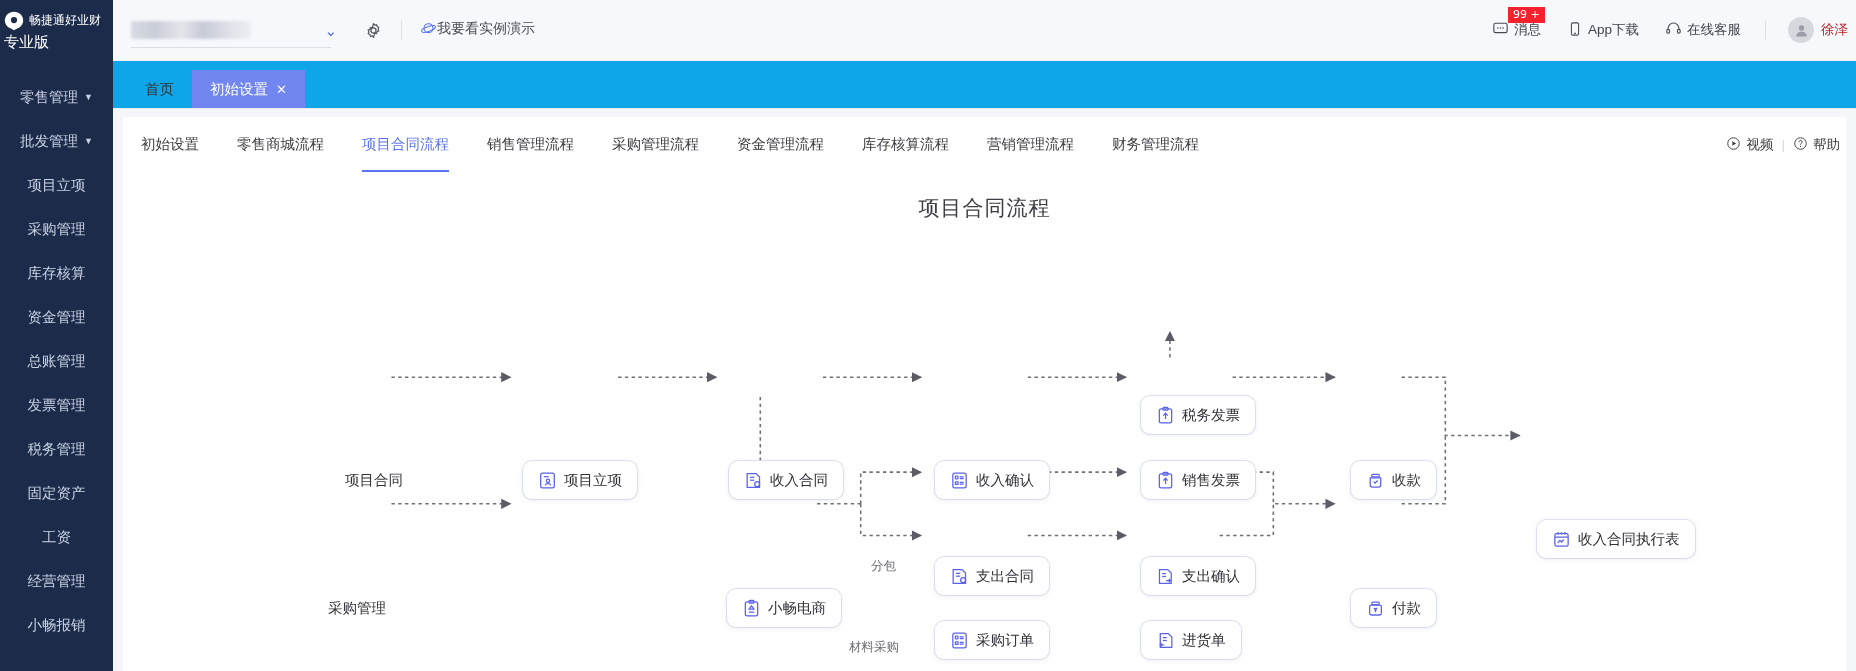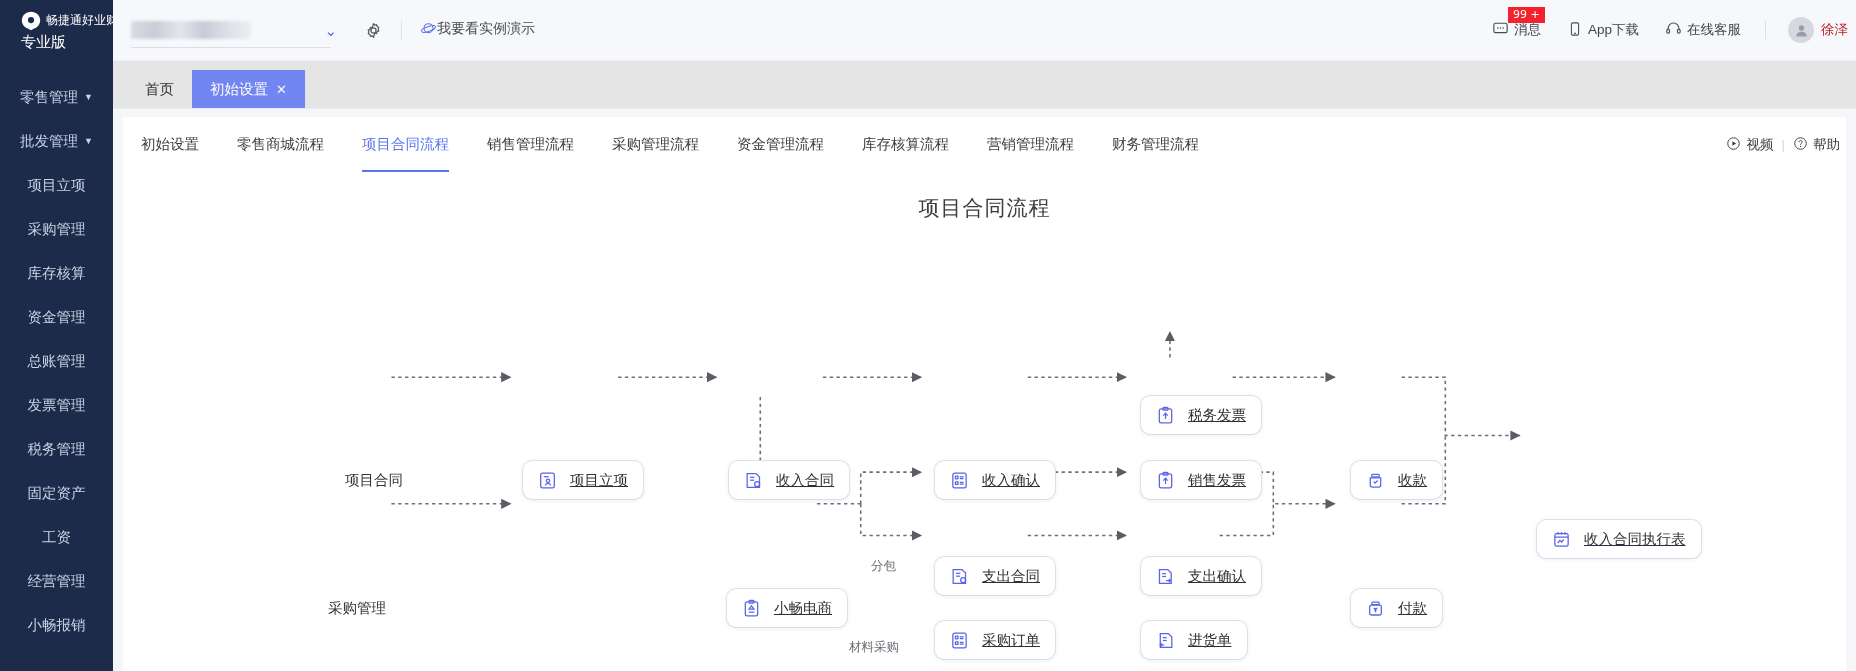--- a/index.html
+++ b/index.html
@@ -17,21 +17,21 @@
     background: #1c2b4a;
     flex: 0 0 113px;
     position: relative;
     z-index: 5;
     padding-top: 0;
   }
   .brand {
     height: 61px;
     display: flex; flex-direction: column;
     justify-content: center; align-items: flex-start;
-    padding-left: 20px;
+    padding-left: 3px;
     position: relative;
   }
   .brand-row { display: flex; align-items: center; gap: 4px; }
   .brand-logo { width: 22px; height: 22px; flex: 0 0 22px; }
   .brand-name {
     color: #ffffff; font-size: 12px; letter-spacing: 0px;
     white-space: nowrap;
   }
   .brand-sub {
     color: #ffffff; font-size: 15px; margin-top: 1px; padding-left: 1px;
@@ -101,21 +101,21 @@
   .tr-sep { width: 1px; height: 18px; background: #dcdfe6; margin-left: 24px; }
   .avatar {
     width: 26px; height: 26px; border-radius: 50%;
     background: #d6d8de; margin-left: 22px;
     display: flex; align-items: center; justify-content: center;
   }
   .uname { font-size: 13.5px; color: #b91c1c; margin-left: 7px; white-space: nowrap; }
 
   
   .tabstrip {
-    height: 48px; background: #e5e5e5;
+    height: 48px; background: #0ea5e9;
     display: flex; align-items: flex-end; padding-left: 14px;
     border-bottom: 1px solid #e9ebf0;
   }
   .tab {
     height: 38px; padding: 0 18px;
     display: flex; align-items: center; gap: 8px;
     font-size: 14.5px; color: #333; cursor: pointer;
   }
   .tab.active { background: #7186f0; color: #ffffff; }
   .tab .x { font-size: 13px; opacity: .95; }
@@ -153,24 +153,24 @@
     margin-top: 22px; letter-spacing: 1px;
   }
 
   
   .canvas { position: absolute; left: 0; top: 0; width: 100%; height: 100%; }
   .node {
     position: absolute;
     background: #ffffff;
     border-radius: 9px;
     box-shadow: 0 1px 5px rgba(99,110,160,.16), 0 0 0 1px rgba(225,228,240,.9);
-    display: flex; align-items: center; gap: 13px;
+    display: flex; align-items: center; gap: 7px;
     padding: 0 15px; height: 38px;
     font-size: 14.5px; color: #2f2f38;
-    white-space: nowrap; cursor: pointer; text-decoration: underline;
+    white-space: nowrap; cursor: pointer;
   }
   .node .nicon { width: 19px; height: 19px; flex: 0 0 19px; display:block; }
   .rowlabel {
     position: absolute; font-size: 14.5px; color: #33333b; white-space: nowrap;
   }
   .edgelabel {
     position: absolute; font-size: 12.5px; color: #6b6b74; white-space: nowrap;
   }
   svg.edges { position: absolute; left: 0; top: 0; width: 100%; height: 100%; pointer-events: none; }
 </style>

